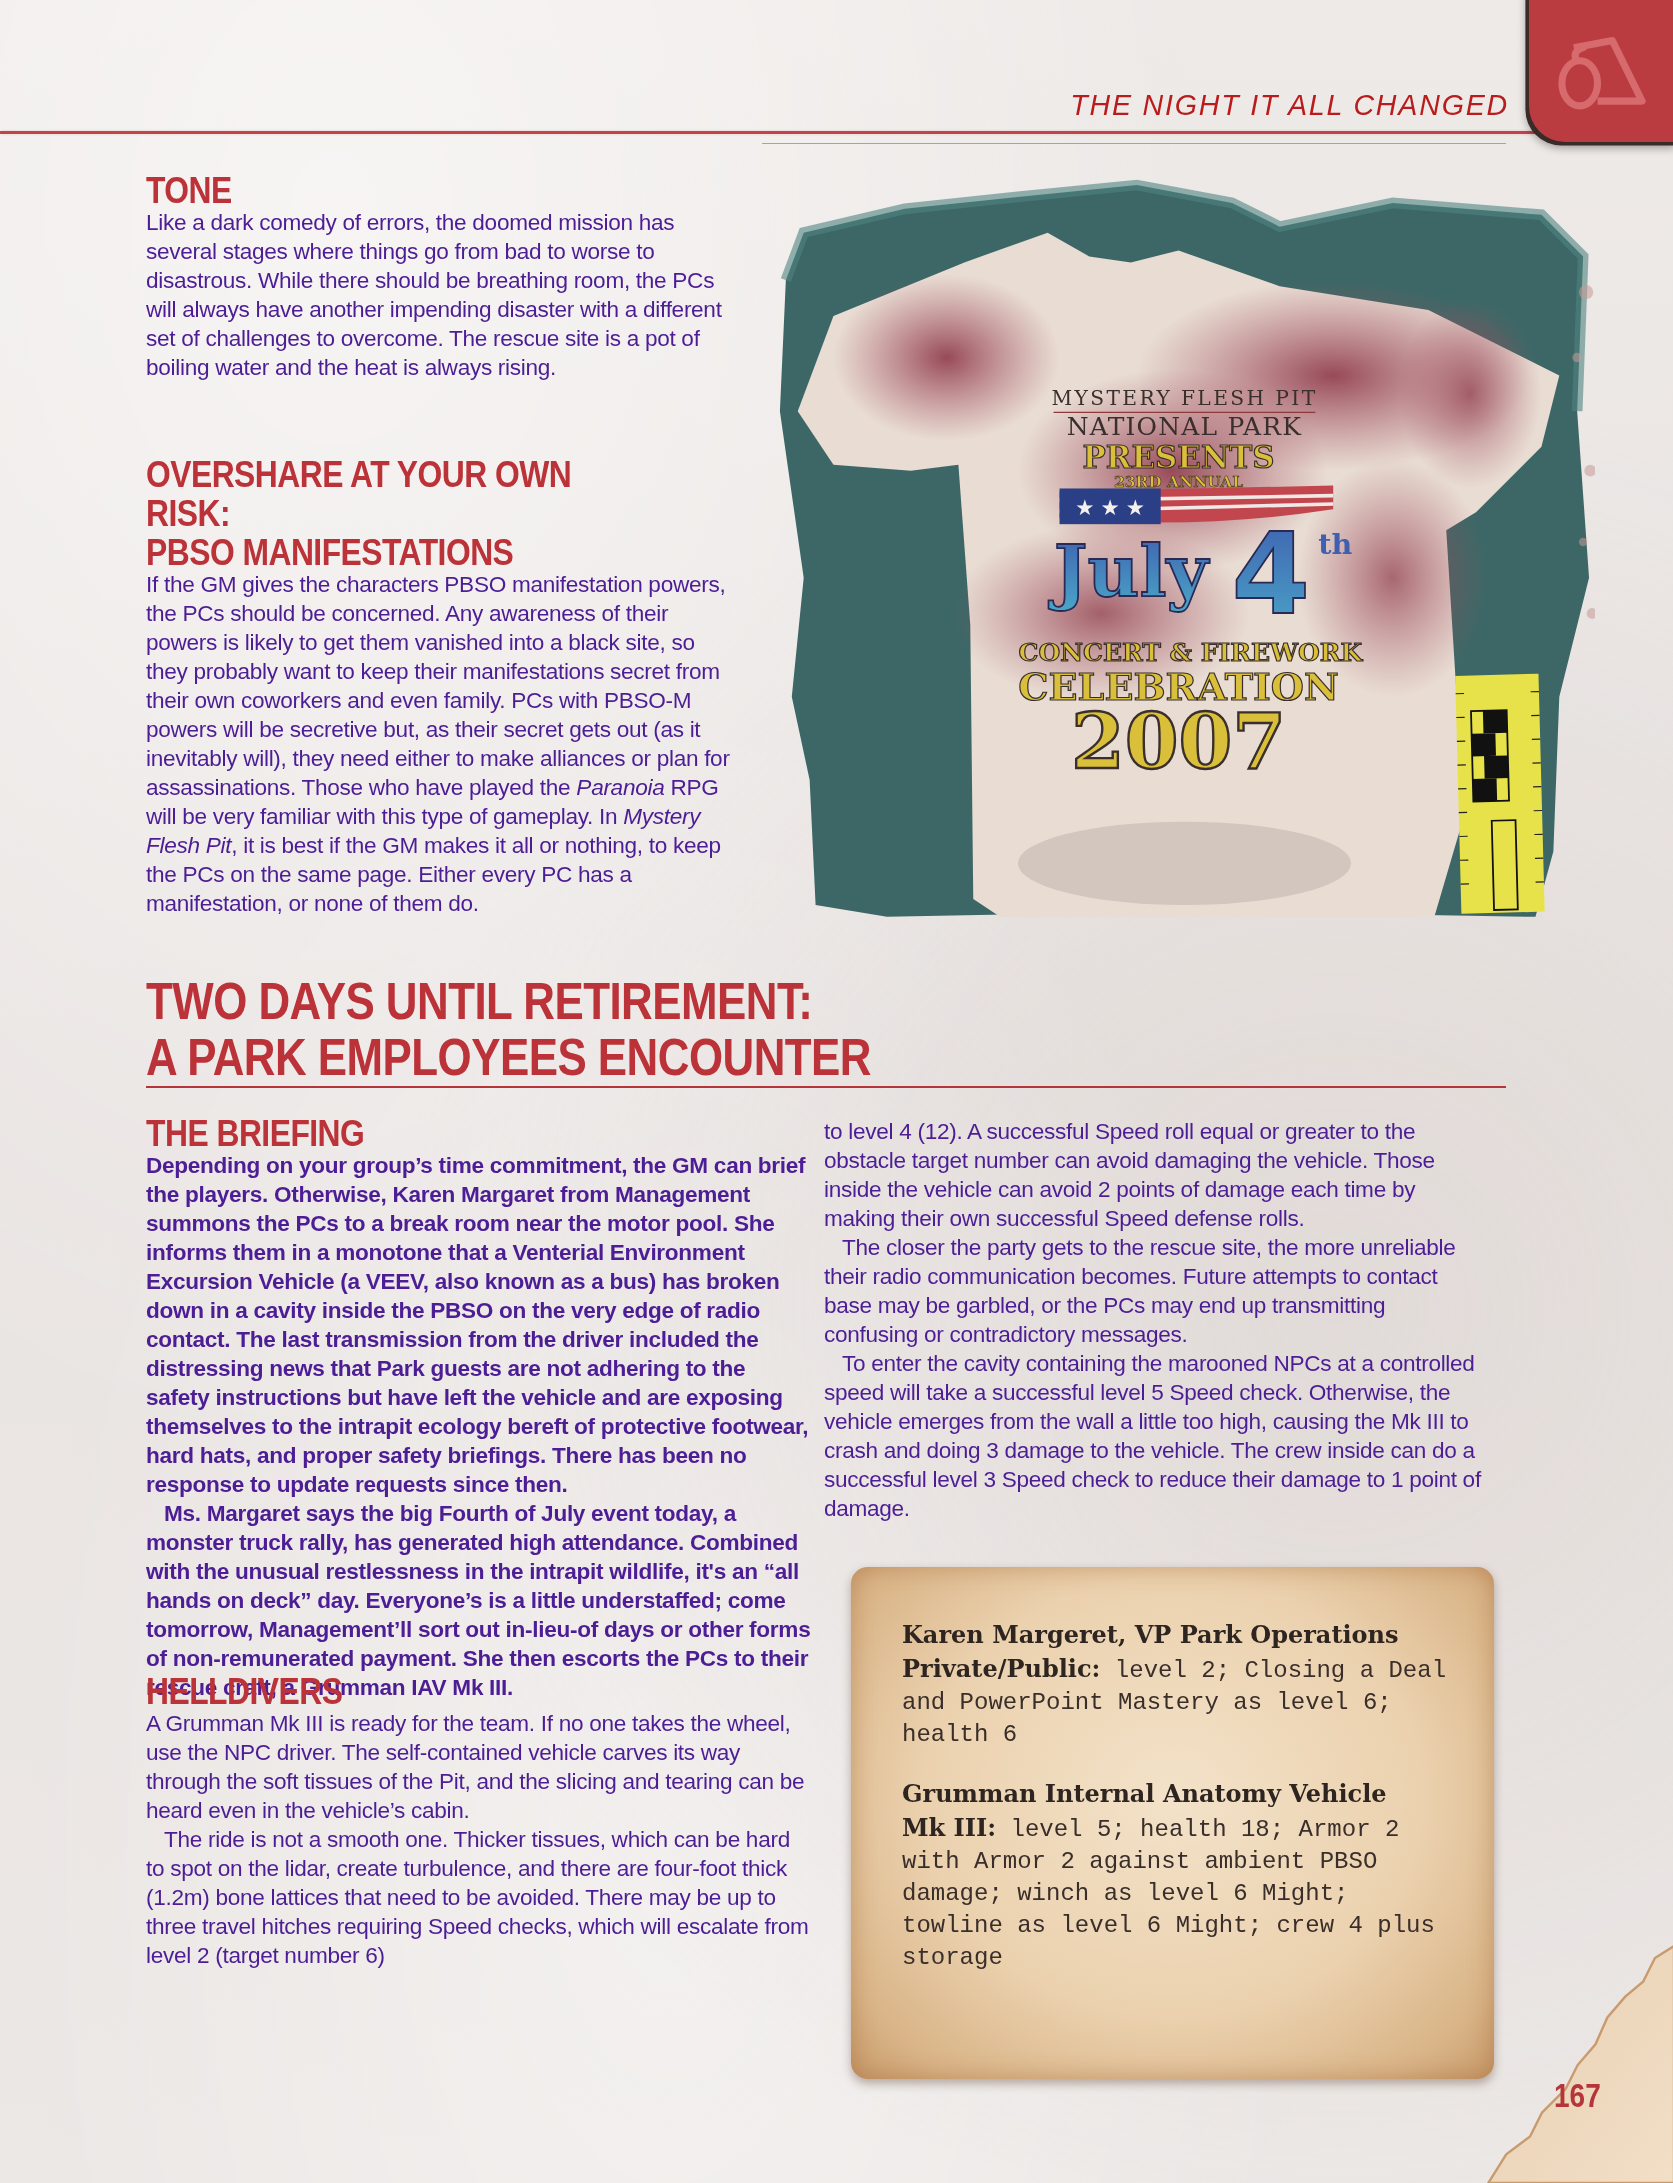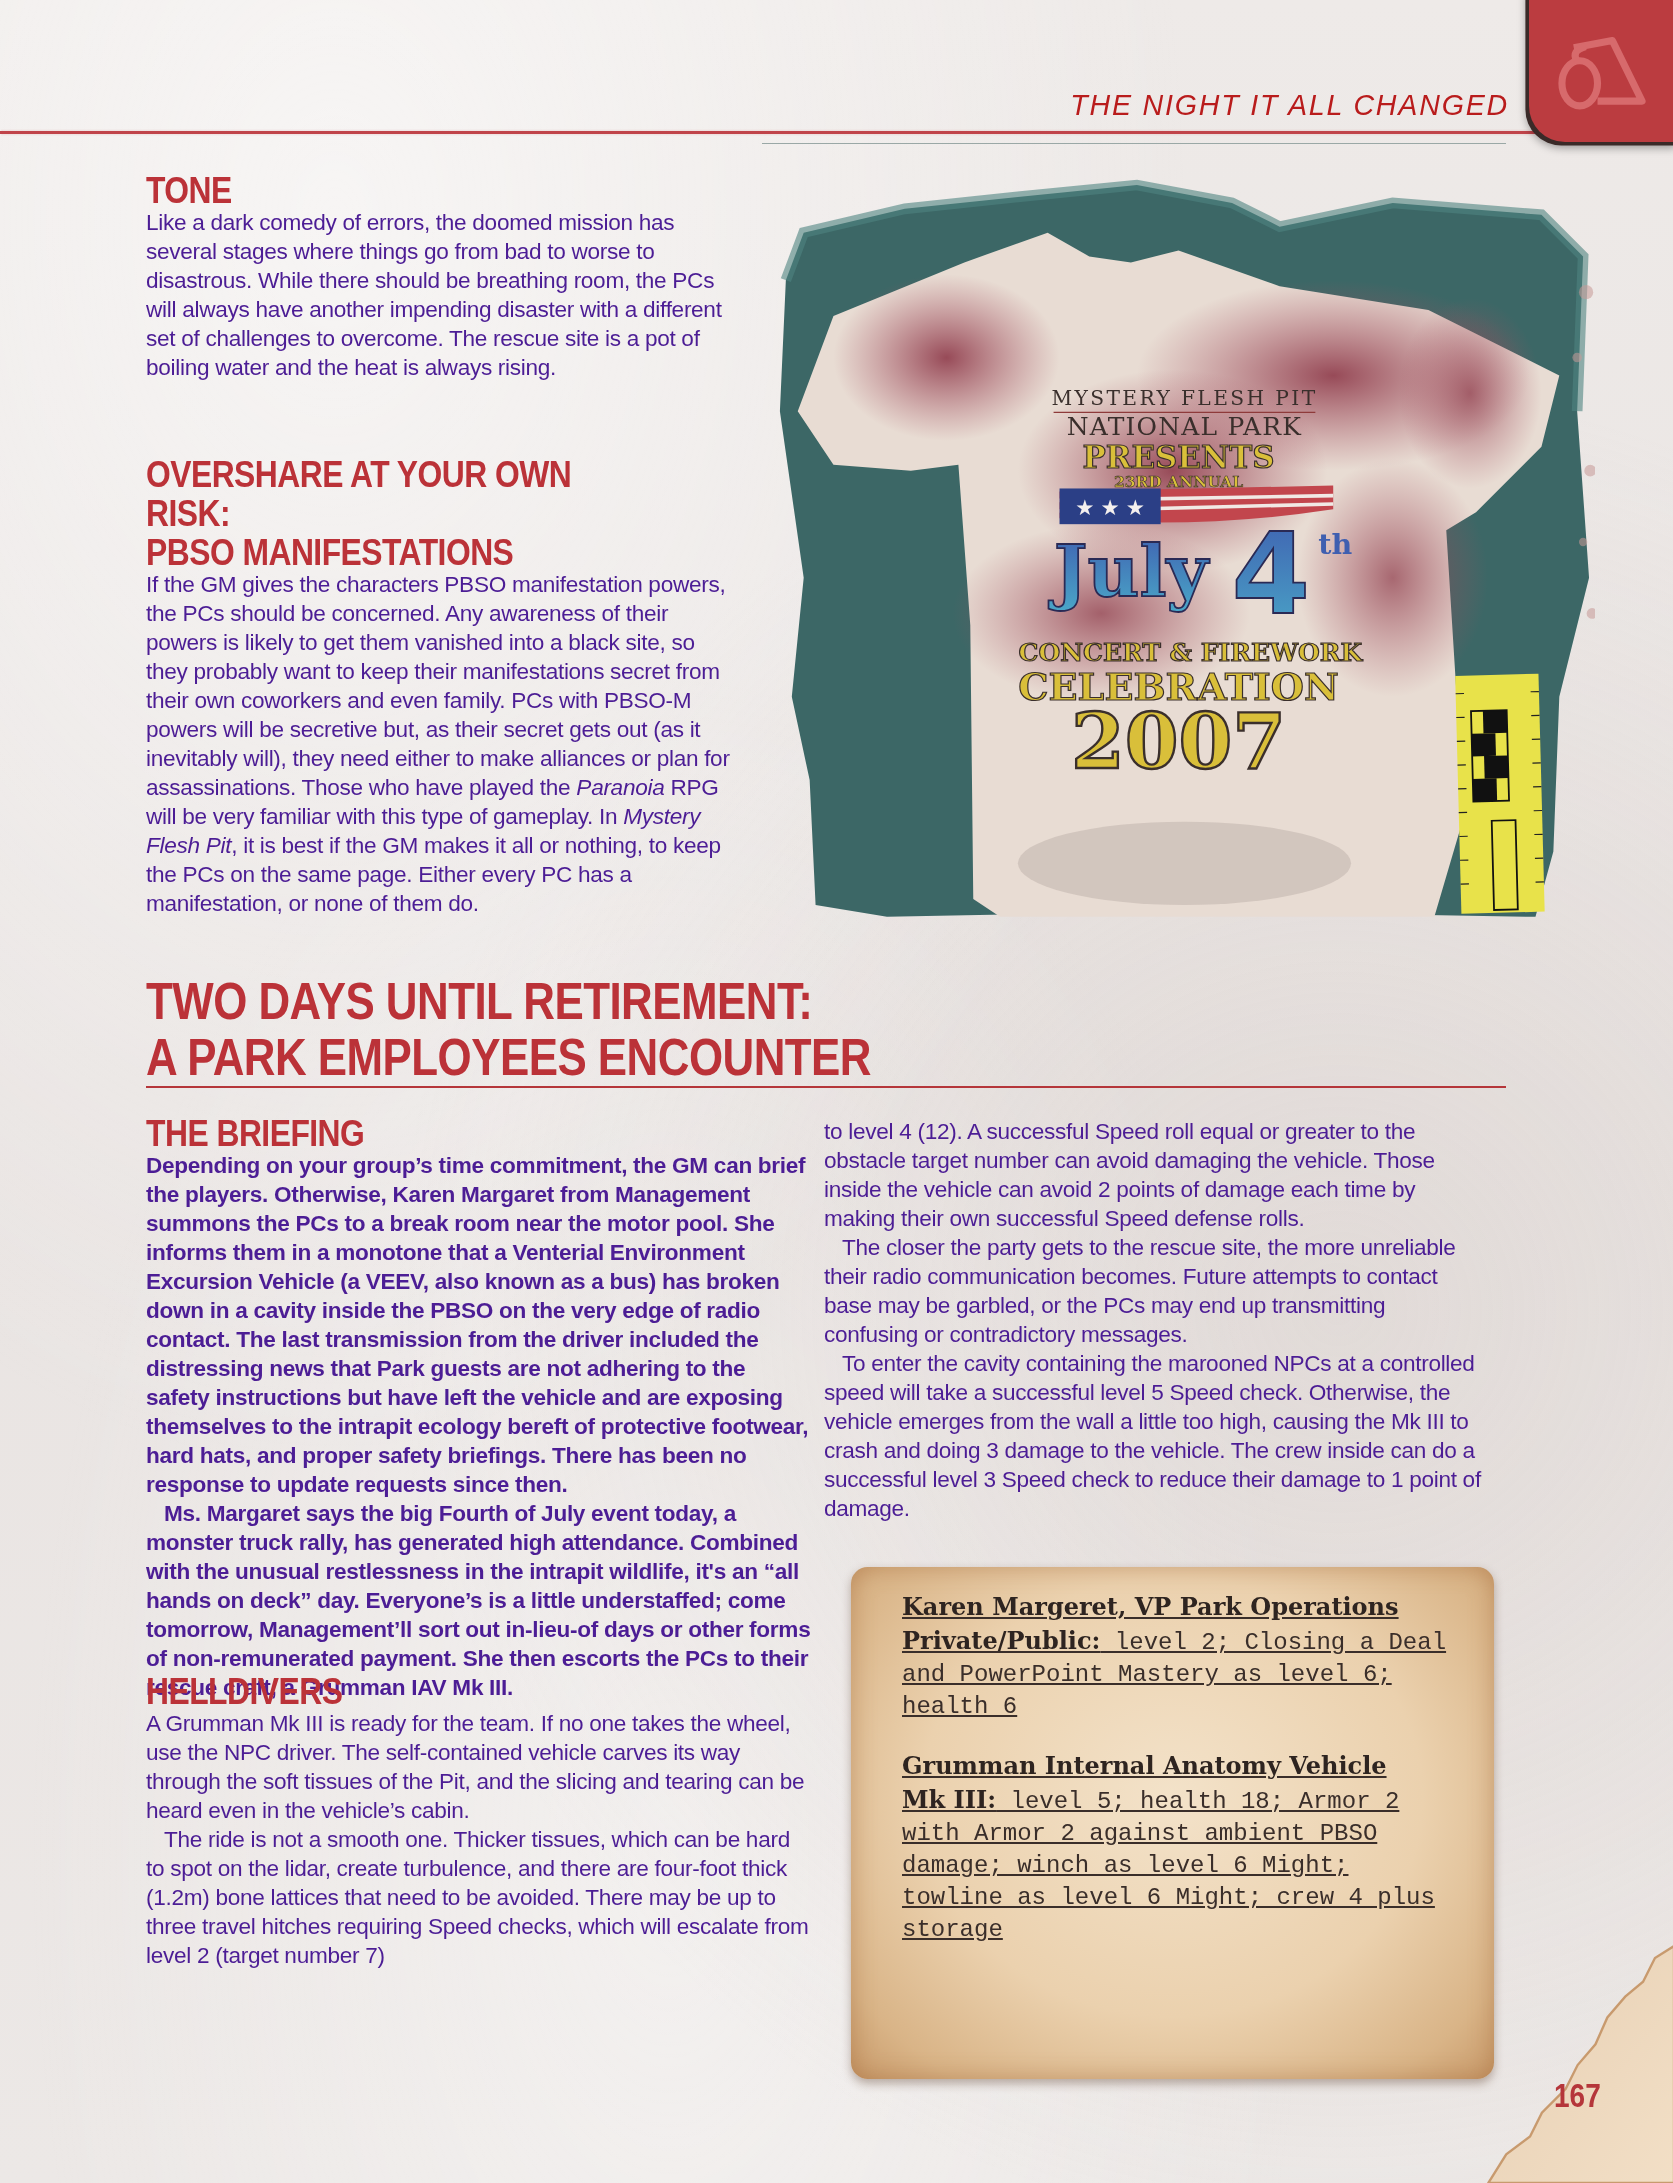--- a/index.html
+++ b/index.html
@@ -48,22 +48,22 @@
   
   .photo { left: 768px; top: 161px; width: 827px; height: 768px; }
 
   
   .card {
     left: 851px; top: 1567px; width: 643px; height: 512px;
     background: radial-gradient(ellipse at 50% 45%, #f3e2c9 0%, #ebd1ae 55%, #d9b487 85%, #c89a6a 100%);
     border-radius: 16.7px;
     box-shadow: 0 4.8px 9.5px rgba(80,50,30,0.35), inset 0 0 24px rgba(160,100,50,0.45);
   }
-  .card-inner { position: absolute; left: 51px; top: 24px; width: 554px;
-    font-family: "Liberation Mono", monospace; font-size: 24px; line-height: 32px; color: #3a2e2a; text-decoration: underline; }
+  .card-inner { position: absolute; left: 51px; top: 52px; width: 554px;
+    font-family: "Liberation Mono", monospace; font-size: 24px; line-height: 32px; color: #3a2e2a; }
   .card-inner p { margin: 0 0 27px 0; }
   .card-inner b { font-family: "DejaVu Serif", serif; font-weight: bold; font-size: 24px; color: #2e2420; }
 
   
   .torn { left: 1417px; top: 1940px; width: 257px; height: 243px; }
   .page-num { left: 1554px; top: 2077px; font-family: "Liberation Sans", sans-serif; font-weight: bold;
     font-size: 33px; color: #b5363a; transform: scaleX(0.85); transform-origin: left top; }
 </style>
 </head>
 <body>
@@ -188,21 +188,21 @@
   <div class="body-text" style="margin-top:-2.4px;font-weight:bold;">
     <p>Depending on your group’s time commitment, the GM can brief the players. Otherwise, Karen Margaret from Management summons the PCs to a break room near the motor pool. She informs them in a monotone that a Venterial Environment Excursion Vehicle (a VEEV, also known as a bus) has broken down in a cavity inside the PBSO on the very edge of radio contact. The last transmission from the driver included the distressing news that Park guests are not adhering to the safety instructions but have left the vehicle and are exposing themselves to the intrapit ecology bereft of protective footwear, hard hats, and proper safety briefings. There has been no response to update requests since then.</p>
     <p class="indent">Ms. Margaret says the big Fourth of July event today, a monster truck rally, has generated high attendance. Combined with the unusual restlessness in the intrapit wildlife, it's an “all hands on deck” day. Everyone’s is a little understaffed; come tomorrow, Management’ll sort out in-lieu-of days or other forms of non-remunerated payment. She then escorts the PCs to their rescue craft, a Grumman IAV Mk III.</p>
   </div>
 </div>
 
 <div class="abs col-left" style="top:1672px; width:667px;">
   <div class="h2">HELLDIVERS</div>
   <div class="body-text" style="margin-top:-2.4px;">
     <p>A Grumman Mk III is ready for the team. If no one takes the wheel, use the NPC driver. The self-contained vehicle carves its way through the soft tissues of the Pit, and the slicing and tearing can be heard even in the vehicle’s cabin.</p>
-    <p class="indent">The ride is not a smooth one. Thicker tissues, which can be hard to spot on the lidar, create turbulence, and there are four-foot thick (1.2m) bone lattices that need to be avoided. There may be up to three travel hitches requiring Speed checks, which will escalate from level 2 (target number 7)</p>
+    <p class="indent">The ride is not a smooth one. Thicker tissues, which can be hard to spot on the lidar, create turbulence, and there are four-foot thick (1.2m) bone lattices that need to be avoided. There may be up to three travel hitches requiring Speed checks, which will escalate from level 2 (target number 6)</p>
   </div>
 </div>
 
 <div class="abs col-right body-text" style="top:1117px;">
   <p>to level 4 (12). A successful Speed roll equal or greater to the obstacle target number can avoid damaging the vehicle. Those inside the vehicle can avoid 2 points of damage each time by making their own successful Speed defense rolls.</p>
   <p class="indent">The closer the party gets to the rescue site, the more unreliable their radio communication becomes. Future attempts to contact base may be garbled, or the PCs may end up transmitting confusing or contradictory messages.</p>
   <p class="indent">To enter the cavity containing the marooned NPCs at a controlled speed will take a successful level 5 Speed check. Otherwise, the vehicle emerges from the wall a little too high, causing the Mk III to crash and doing 3 damage to the vehicle. The crew inside can do a successful level 3 Speed check to reduce their damage to 1 point of damage.</p>
 </div>
 
 <div class="abs card">

